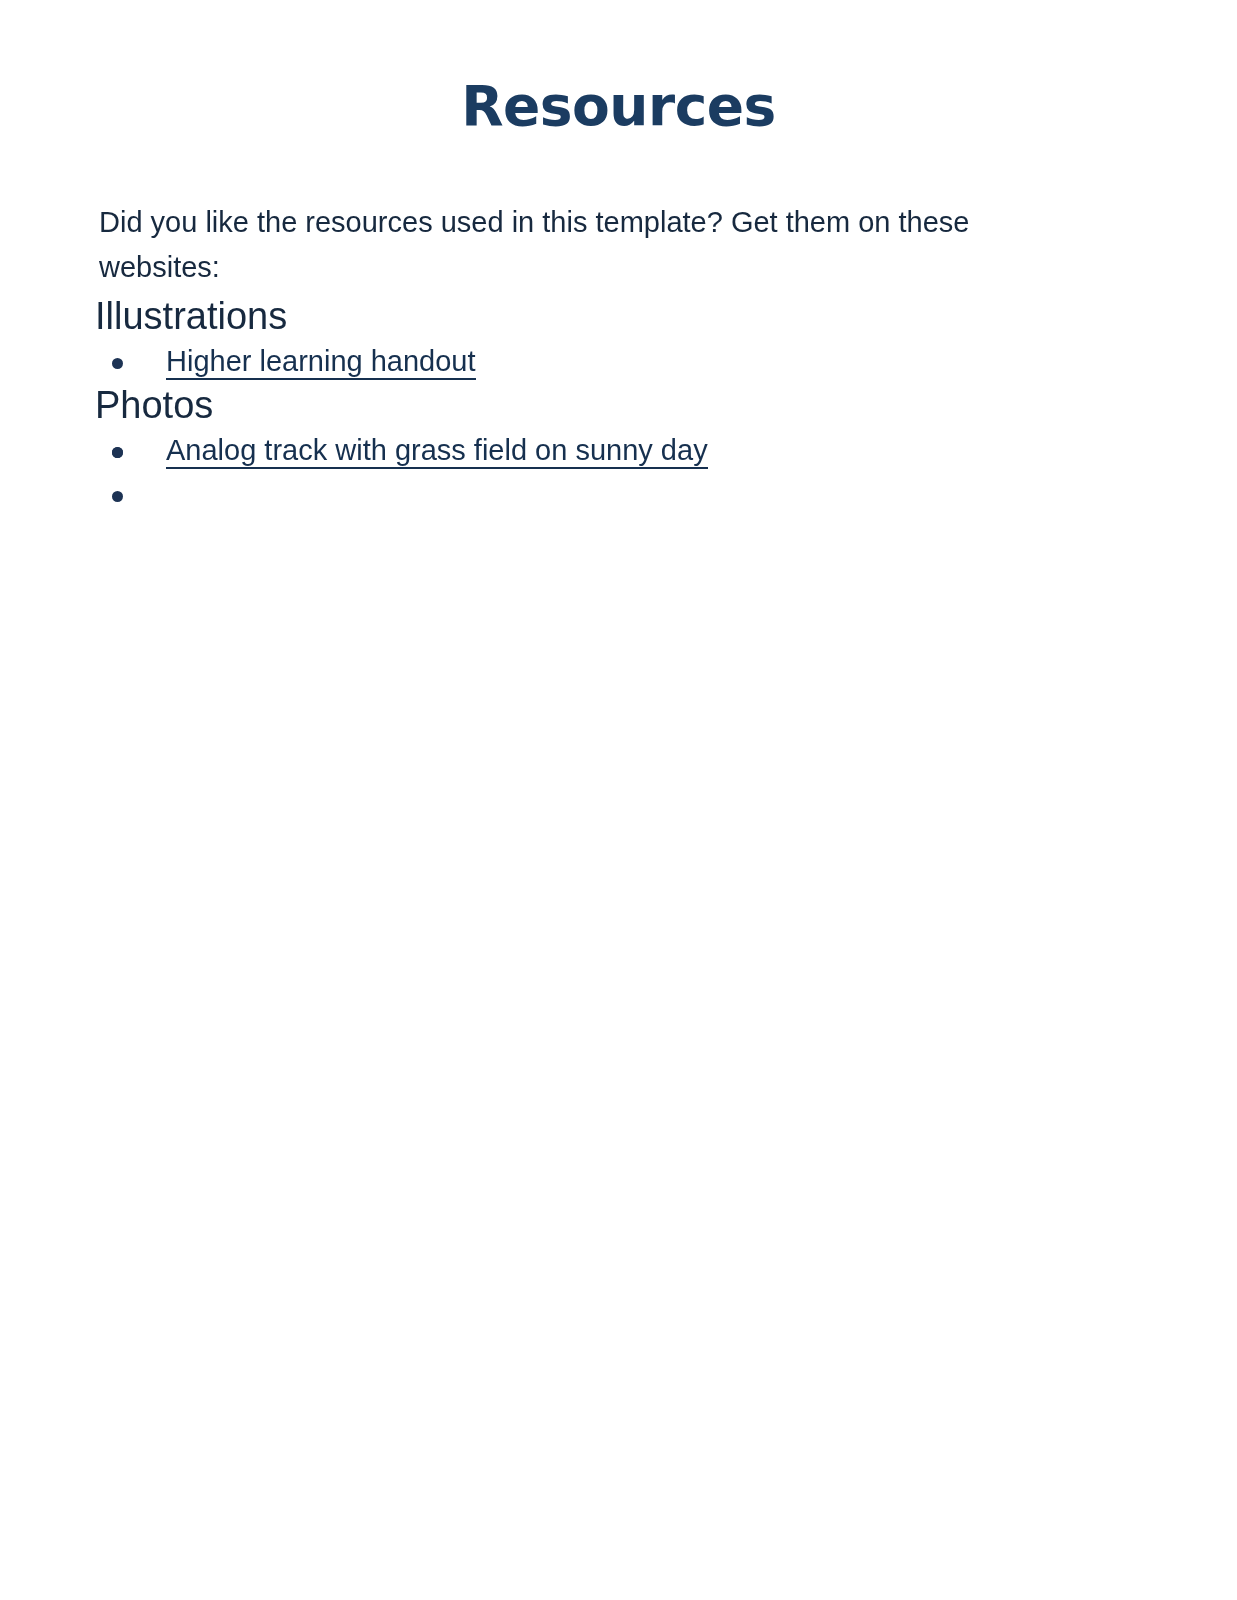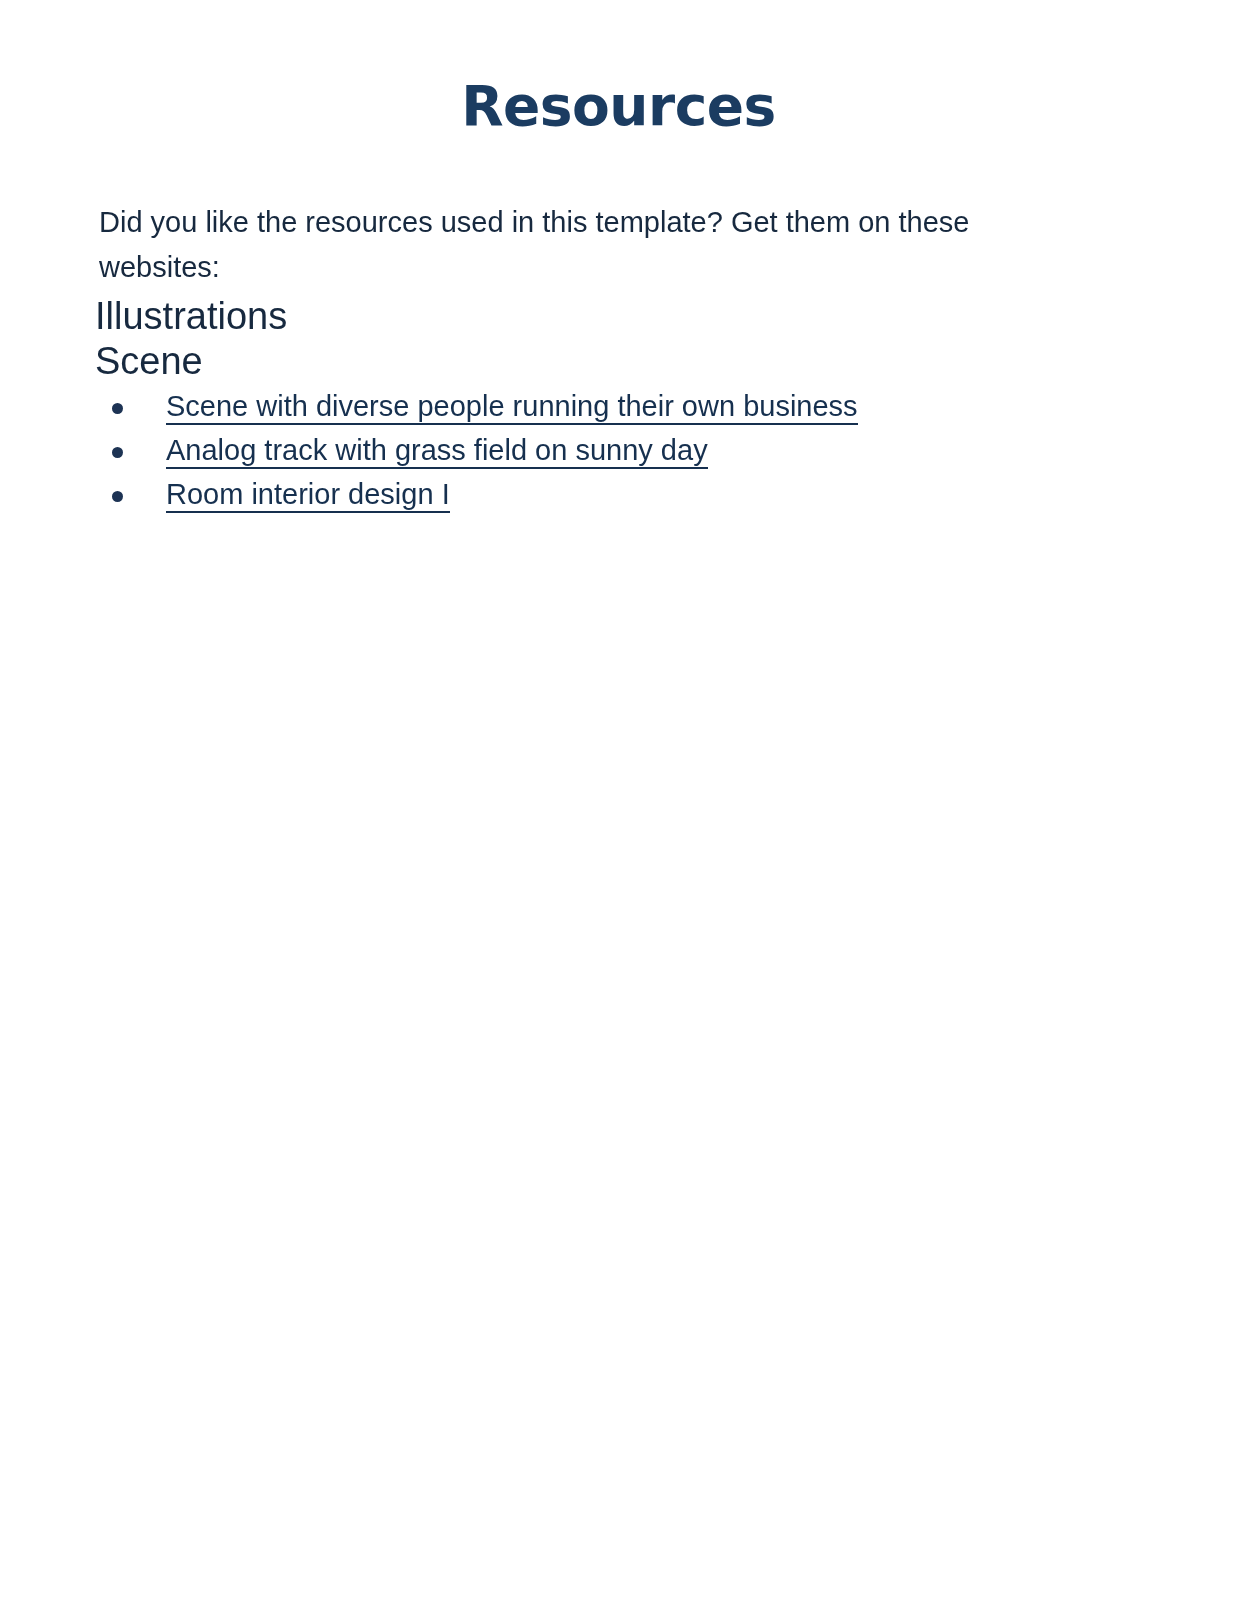--- a/index.html
+++ b/index.html
@@ -104,34 +104,38 @@
 <div class="page">
 
   <h1 class="doc-title">Resources</h1>
 
   <div class="content">
 
     <p class="intro-paragraph">Did you like the resources used in this template? Get them on these websites:</p>
 
     <div>
       <p class="group-label">Illustrations</p>
+      <ul class="link-list">
+        <li class="link-item">
+          <span class="bullet-marker"></span>
+          <a class="resource-link" href="#">Higher learning handout</a>
+        </li>
+      </ul>
     </div>
 
     <div>
-      <p class="group-label">Scene</p>
+      <p class="group-label">Photos</p>
       <ul class="link-list">
         <li class="link-item">
           <span class="bullet-marker"></span>
-          <a class="resource-link" href="#">Scene with diverse people running their own business</a>
         </li>
         <li class="link-item">
           <span class="bullet-marker"></span>
           <a class="resource-link" href="#">Analog track with grass field on sunny day</a>
         </li>
         <li class="link-item">
           <span class="bullet-marker"></span>
-          <a class="resource-link" href="#">Room interior design I</a>
         </li>
       </ul>
     </div>
 
   </div>
 </div>
 
 </body></html>

